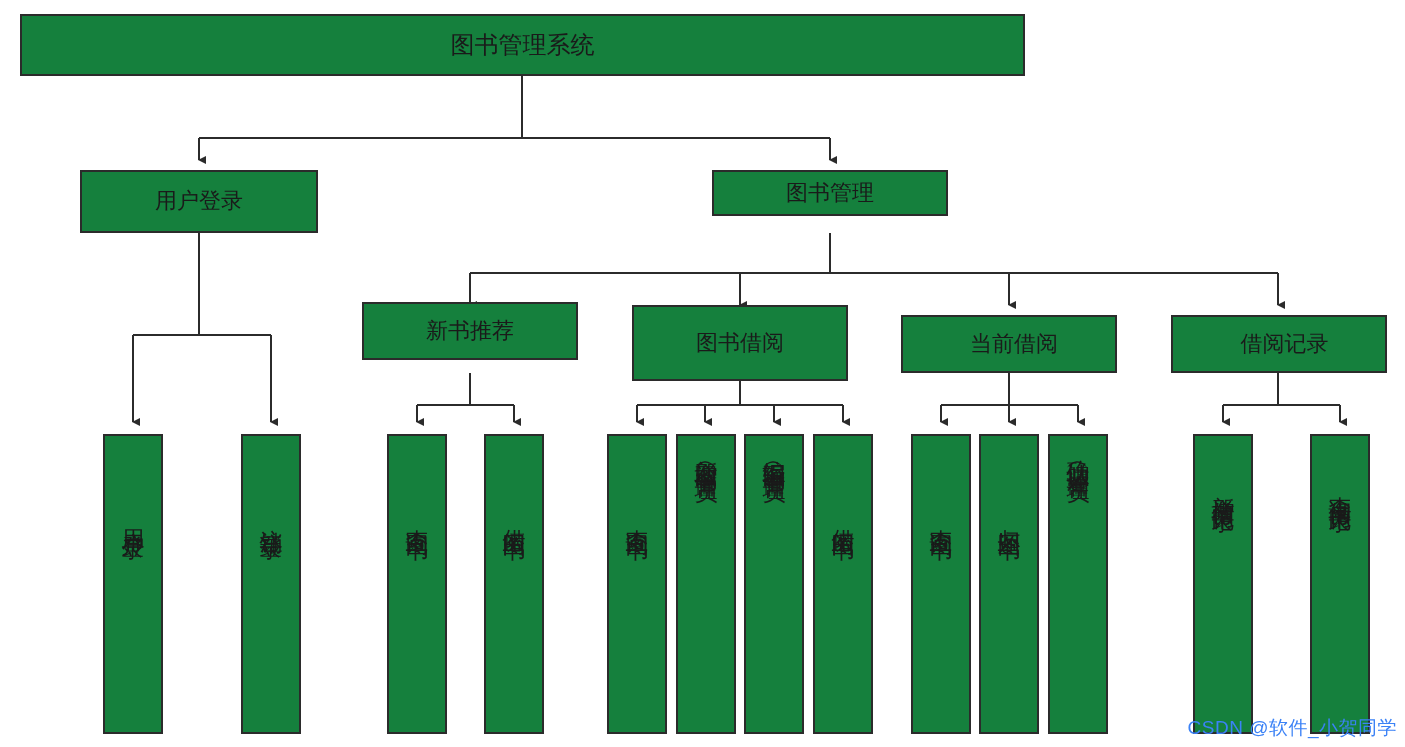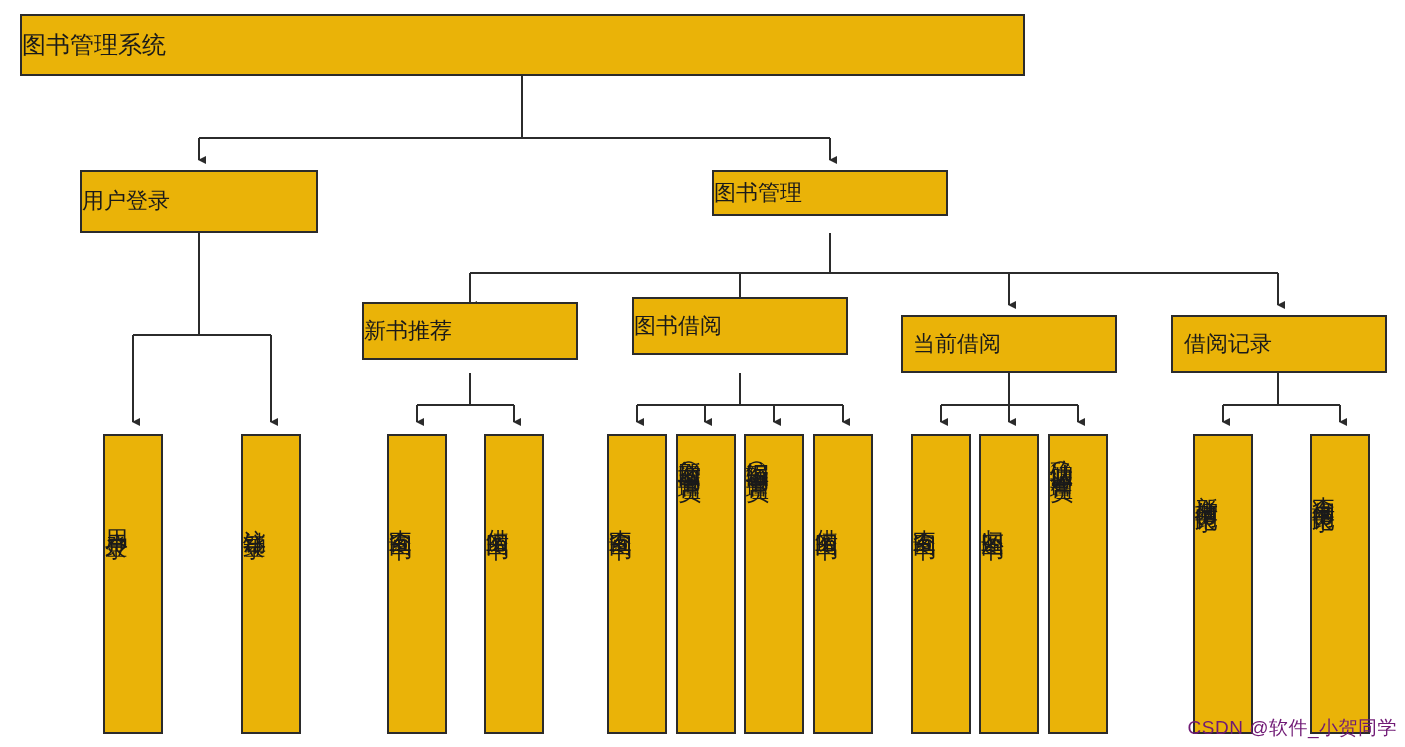--- a/index.html
+++ b/index.html
@@ -22,24 +22,25 @@
     position: absolute;
     left: 0;
     top: 0;
     width: 1405px;
     height: 747px;
     pointer-events: none;
   }
   .node {
     position: absolute;
     box-sizing: border-box;
-    background: #eab308;
+    background: #15803d;
     border: 2px solid #2b2b2b;
     display: flex;
     align-items: center;
+    justify-content: center;
     z-index: 2;
   }
   .node-label {
     color: #1a1a1a;
     line-height: 1.12;
     text-align: center;
     white-space: nowrap;
   }
   
   .node.root .node-label {
@@ -63,21 +64,21 @@
     white-space: nowrap;
   }
   .node.leaf.tall-text {
     align-items: flex-start;
   }
   .watermark {
     position: absolute;
     right: 8px;
     bottom: 6px;
     font-size: 19px;
-    color: #701a75;
+    color: #3b82f6;
     letter-spacing: 0.5px;
     white-space: nowrap;
     z-index: 5;
     font-family: "Liberation Sans", "DejaVu Sans", sans-serif;
   }
 </style>
 </head>
 <body>
 
 <div id="diagram-root">
@@ -142,21 +143,21 @@
   </div>
 
   <div class="node mid" style="left:712px; top:170px; width:236px; height:46px;">
     <span class="node-label">图书管理</span>
   </div>
 
   <div class="node mid" style="left:362px; top:302px; width:216px; height:58px;">
     <span class="node-label">新书推荐</span>
   </div>
 
-  <div class="node mid" style="left:632px; top:297px; width:216px; height:58px;">
+  <div class="node mid" style="left:632px; top:305px; width:216px; height:76px;">
     <span class="node-label">图书借阅</span>
   </div>
 
   <div class="node mid" style="left:901px; top:315px; width:216px; height:58px;padding-left:10px;">
     <span class="node-label">当前借阅</span>
   </div>
 
   <div class="node mid" style="left:1171px; top:315px; width:216px; height:58px;padding-left:11px;">
     <span class="node-label">借阅记录</span>
   </div>

